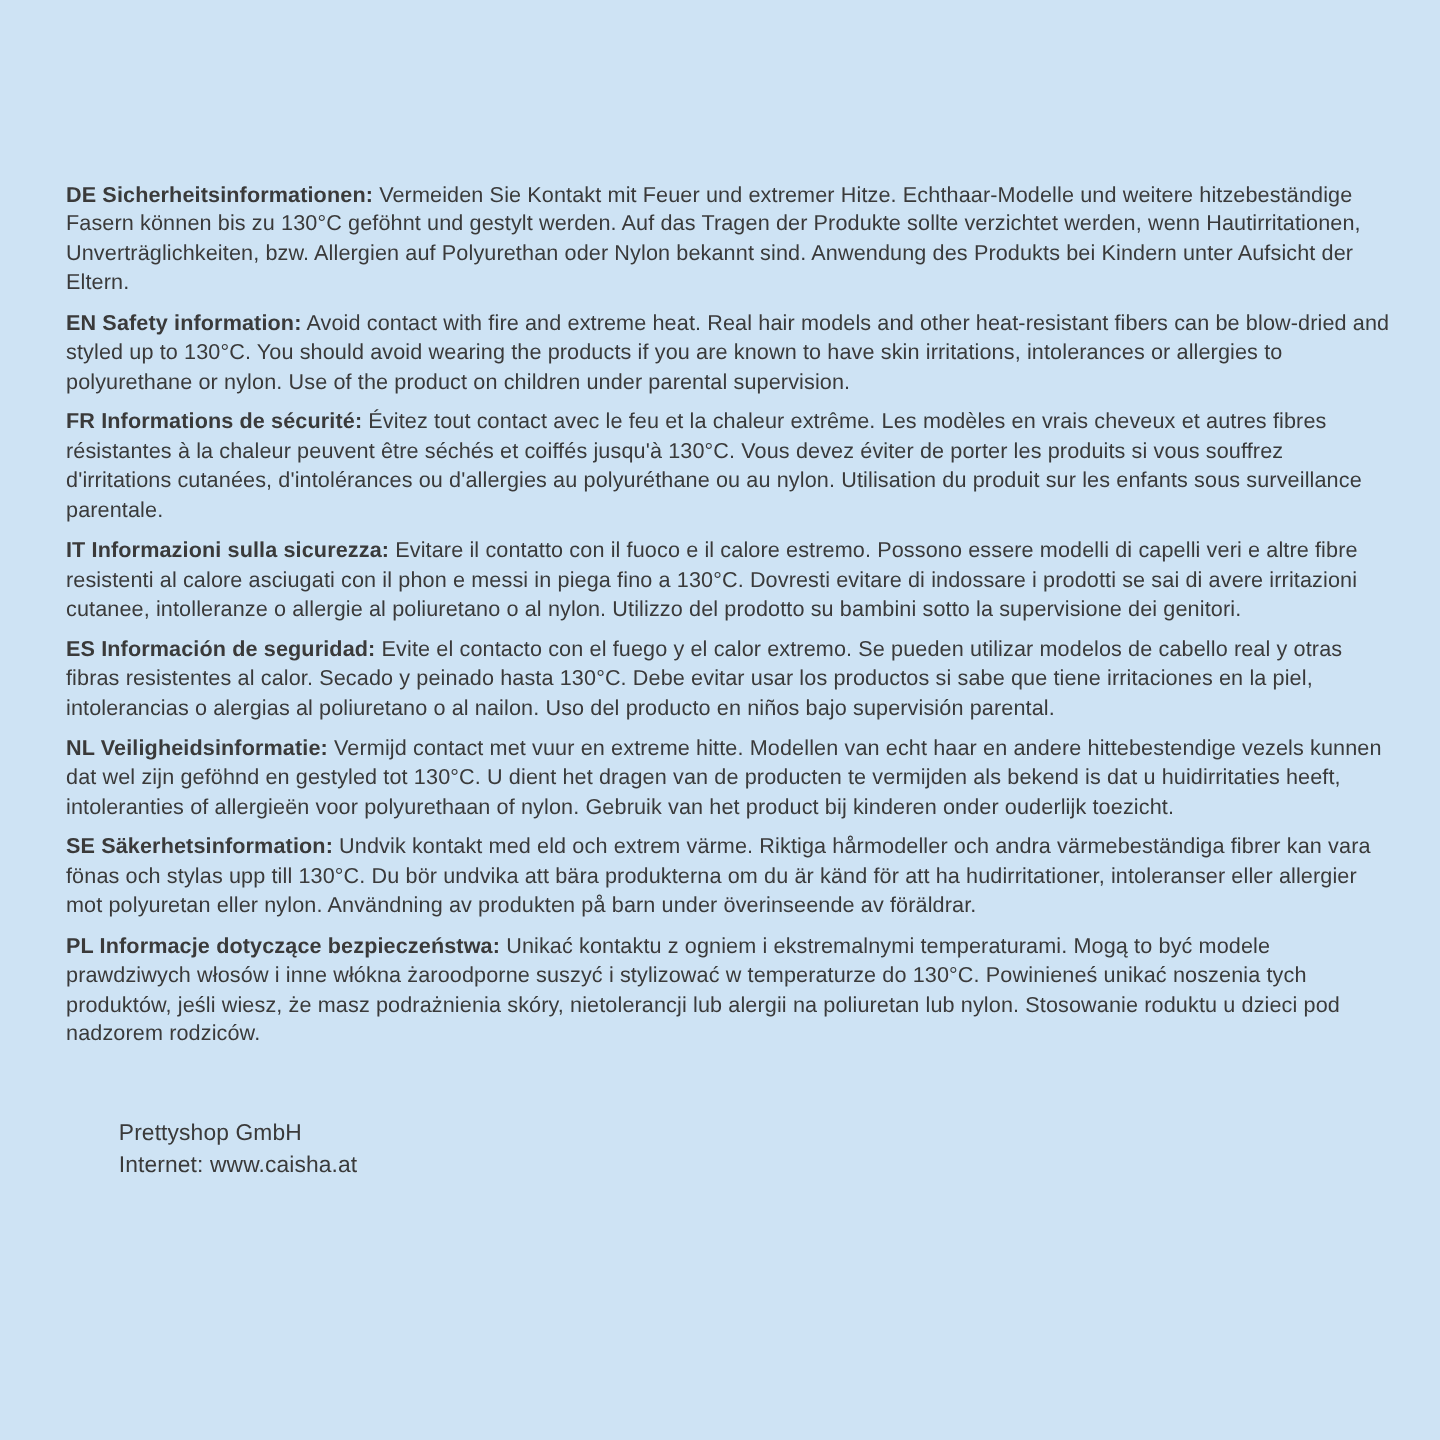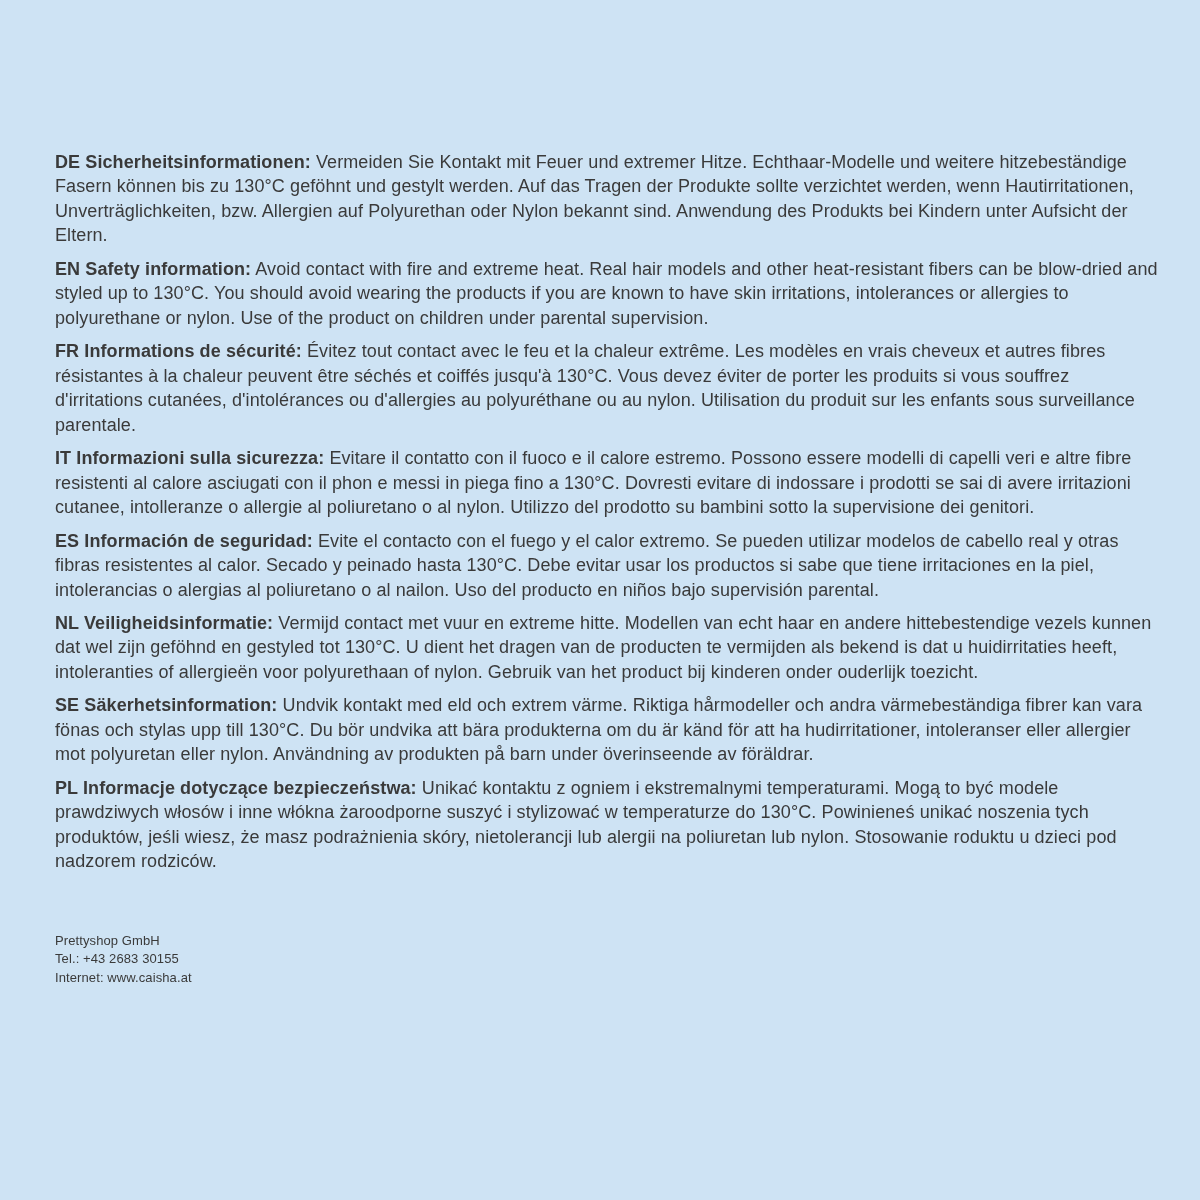--- a/index.html
+++ b/index.html
@@ -28,23 +28,24 @@
     font-size: 18px;
     line-height: 1.36;
     font-weight: normal;
     letter-spacing: 0.1px;
   }
   .section strong {
     font-weight: bold;
   }
   .contact-block {
     margin-top: 58px;
-    font-size: 13px;
+    font-size: 19px;
     line-height: 1.42;
     letter-spacing: 0.1px;
+    margin-left: 44px;
   }
   .contact-line {
     white-space: pre;
   }
 </style>
 </head>
 <body>
 
 <div class="label-sheet">
 
@@ -63,17 +64,16 @@
     <p class="section"><strong>NL Veiligheidsinformatie:</strong> <span>Vermijd contact met vuur en extreme hitte. Modellen van echt haar en andere hittebestendige vezels kunnen dat wel zijn geföhnd en gestyled tot 130°C. U dient het dragen van de producten te vermijden als bekend is dat u huidirritaties heeft, intoleranties of allergieën voor polyurethaan of nylon. Gebruik van het product bij kinderen onder ouderlijk toezicht.</span></p>
 
     <p class="section"><strong>SE Säkerhetsinformation:</strong> <span>Undvik kontakt med eld och extrem värme. Riktiga hårmodeller och andra värmebeständiga fibrer kan vara fönas och stylas upp till 130°C. Du bör undvika att bära produkterna om du är känd för att ha hudirritationer, intoleranser eller allergier mot polyuretan eller nylon. Användning av produkten på barn under överinseende av föräldrar.</span></p>
 
     <p class="section"><strong>PL Informacje dotyczące bezpieczeństwa:</strong> <span>Unikać kontaktu z ogniem i ekstremalnymi temperaturami. Mogą to być modele prawdziwych włosów i inne włókna żaroodporne suszyć i stylizować w temperaturze do 130°C. Powinieneś unikać noszenia tych produktów, jeśli wiesz, że masz podrażnienia skóry, nietolerancji lub alergii na poliuretan lub nylon. Stosowanie roduktu u dzieci pod nadzorem rodziców.</span></p>
 
   </div>
 
   <div class="contact-block">
     <div class="contact-line">Prettyshop GmbH</div>
-    <div class="contact-line">Tel.: +43 2683 30155</div>
     <div class="contact-line">Internet: www.caisha.at</div>
   </div>
 
 </div>
 
 </body></html>

